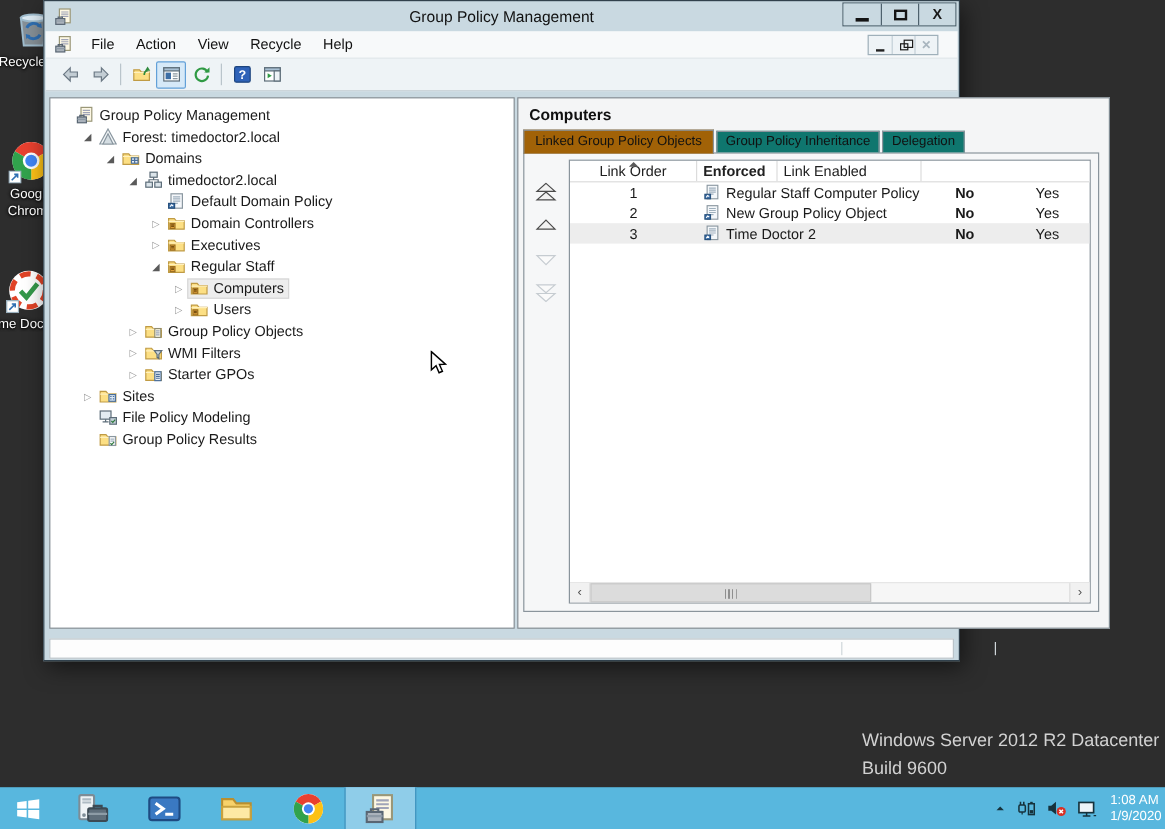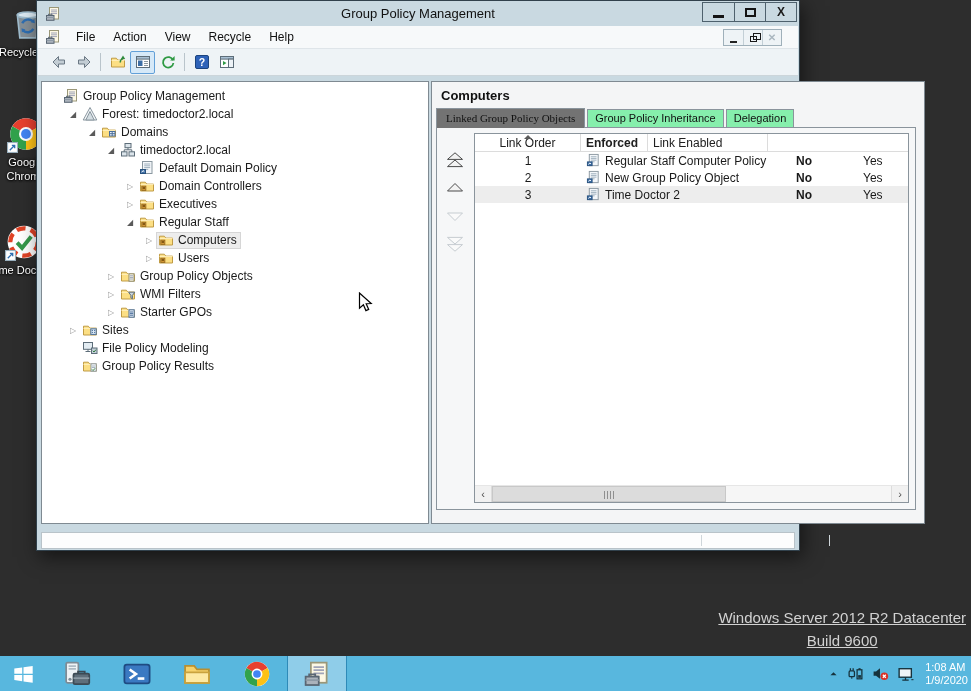--- a/index.html
+++ b/index.html
@@ -2,21 +2,21 @@
 <html style="--desktop-bg: #2d2d2d; --taskbar-bg: #58b7de; --taskbar-active-bg: #8fcde9; --titlebar-bg: #c9d9e1; --selection-bg: #ededed; --accent-blue: #3d6ea5;"><head>
 <meta charset="utf-8">
 <style>
   * { box-sizing: border-box; margin: 0; padding: 0; }
   html,body { width:971px; height:691px; overflow:hidden; }
   body { font-family:"Liberation Sans", sans-serif; font-size:12px; color:#1a1a1a; }
 
   #screen { position:relative; width:971px; height:691px; background:var(--desktop-bg,#2d2d2d); overflow:hidden; }
 
   
-  .os-label { position:absolute; right:5px; top:606px; text-align:center; color:#d2d2d2; font-size:15px; line-height:23px; z-index:1;text-decoration:underline; }
+  .os-label { position:absolute; right:5px; top:606px; text-align:left; color:#d2d2d2; font-size:15px; line-height:23px; z-index:1; }
   #dicons { position:absolute; left:0; top:0; z-index:0; }
   .dicon { position:absolute; width:72px; text-align:center; }
   .dicon.p0 { left:-8px; top:6px; }
   .dicon.p1 { left:-10px; top:116px; }
   .dicon.p2 { left:-12px; top:224px; }
   .dimg { position:relative; width:36px; height:36px; margin:0 auto 3px; }
   .dimg svg { width:36px; height:36px; display:block; }
   .dimg .sc { position:absolute; left:-1px; bottom:-1px; width:11px; height:11px; }
   .dimg .sc svg { width:11px; height:11px; }
   .dlabel { color:#fff; font-size:11px; line-height:14px; text-shadow:0 1px 2px #000, 0 0 3px #000; }
@@ -65,22 +65,22 @@
   .expander.collapsed { color:#9a9a9a; }
   .node { display:flex; align-items:center; padding:0 3px 0 1px; height:17px; border:1px solid transparent; }
   .node.selected { background:var(--selection-bg,#ededed); border-color:#d6d6d6; }
   .ticon { margin-right:4px; flex:none; }
   .ticon svg { width:16px; height:16px; display:block; }
   .tlabel { font-size:12px; }
 
   
   .dtitle { position:absolute; left:9px; top:6px; font-size:13px; font-weight:bold; color:#101010; }
   #tabs { position:absolute; left:4px; top:26px; display:flex; align-items:flex-end; z-index:3; }
-  .tab { border:1px solid #8a949c; border-bottom:none; background:#86efac; padding:2px 7px 3px; font-size:11px; margin-right:2px; color:#111; }
-  .tab.active { background:#737373; padding:3px 9px 4px; margin-bottom:-1px;font-family:Liberation Serif, serif; }
+  .tab { border:1px solid #8a949c; border-bottom:none; background:#0f766e; padding:2px 7px 3px; font-size:11px; margin-right:2px; color:#111; }
+  .tab.active { background:#a16207; padding:3px 9px 4px; margin-bottom:-1px; }
   .tabpage { position:absolute; left:4px; right:8px; top:45px; bottom:13px; border:1px solid #8a949c; background:#f6f7f8; z-index:2; }
   #move-btns { position:absolute; left:7px; top:24px; width:24px; display:flex; flex-direction:column; gap:11px; align-items:center; }
   .mv { width:22px; height:17px; }
   .mv svg { width:20px; height:16px; display:block; }
   .mv svg path { fill:#f2f2f2; stroke:#4a4a4a; }
   .mv.disabled svg path { stroke:#c6ccd1; fill:#fafafa; }
 
   .gpo-list { position:absolute; left:37px; top:5px; right:6px; bottom:6px; background:#fff; border:1px solid #8a949c; overflow:hidden; }
   .lhead { display:flex; height:18px; border-bottom:1px solid #dcdcdc; background:#fff; overflow:hidden; }
   .hcell { position:relative; border-right:1px solid #dcdcdc; font-size:12px; color:#202020; display:flex; align-items:center; padding:0 5px; flex:none; white-space:nowrap; overflow:hidden; }

